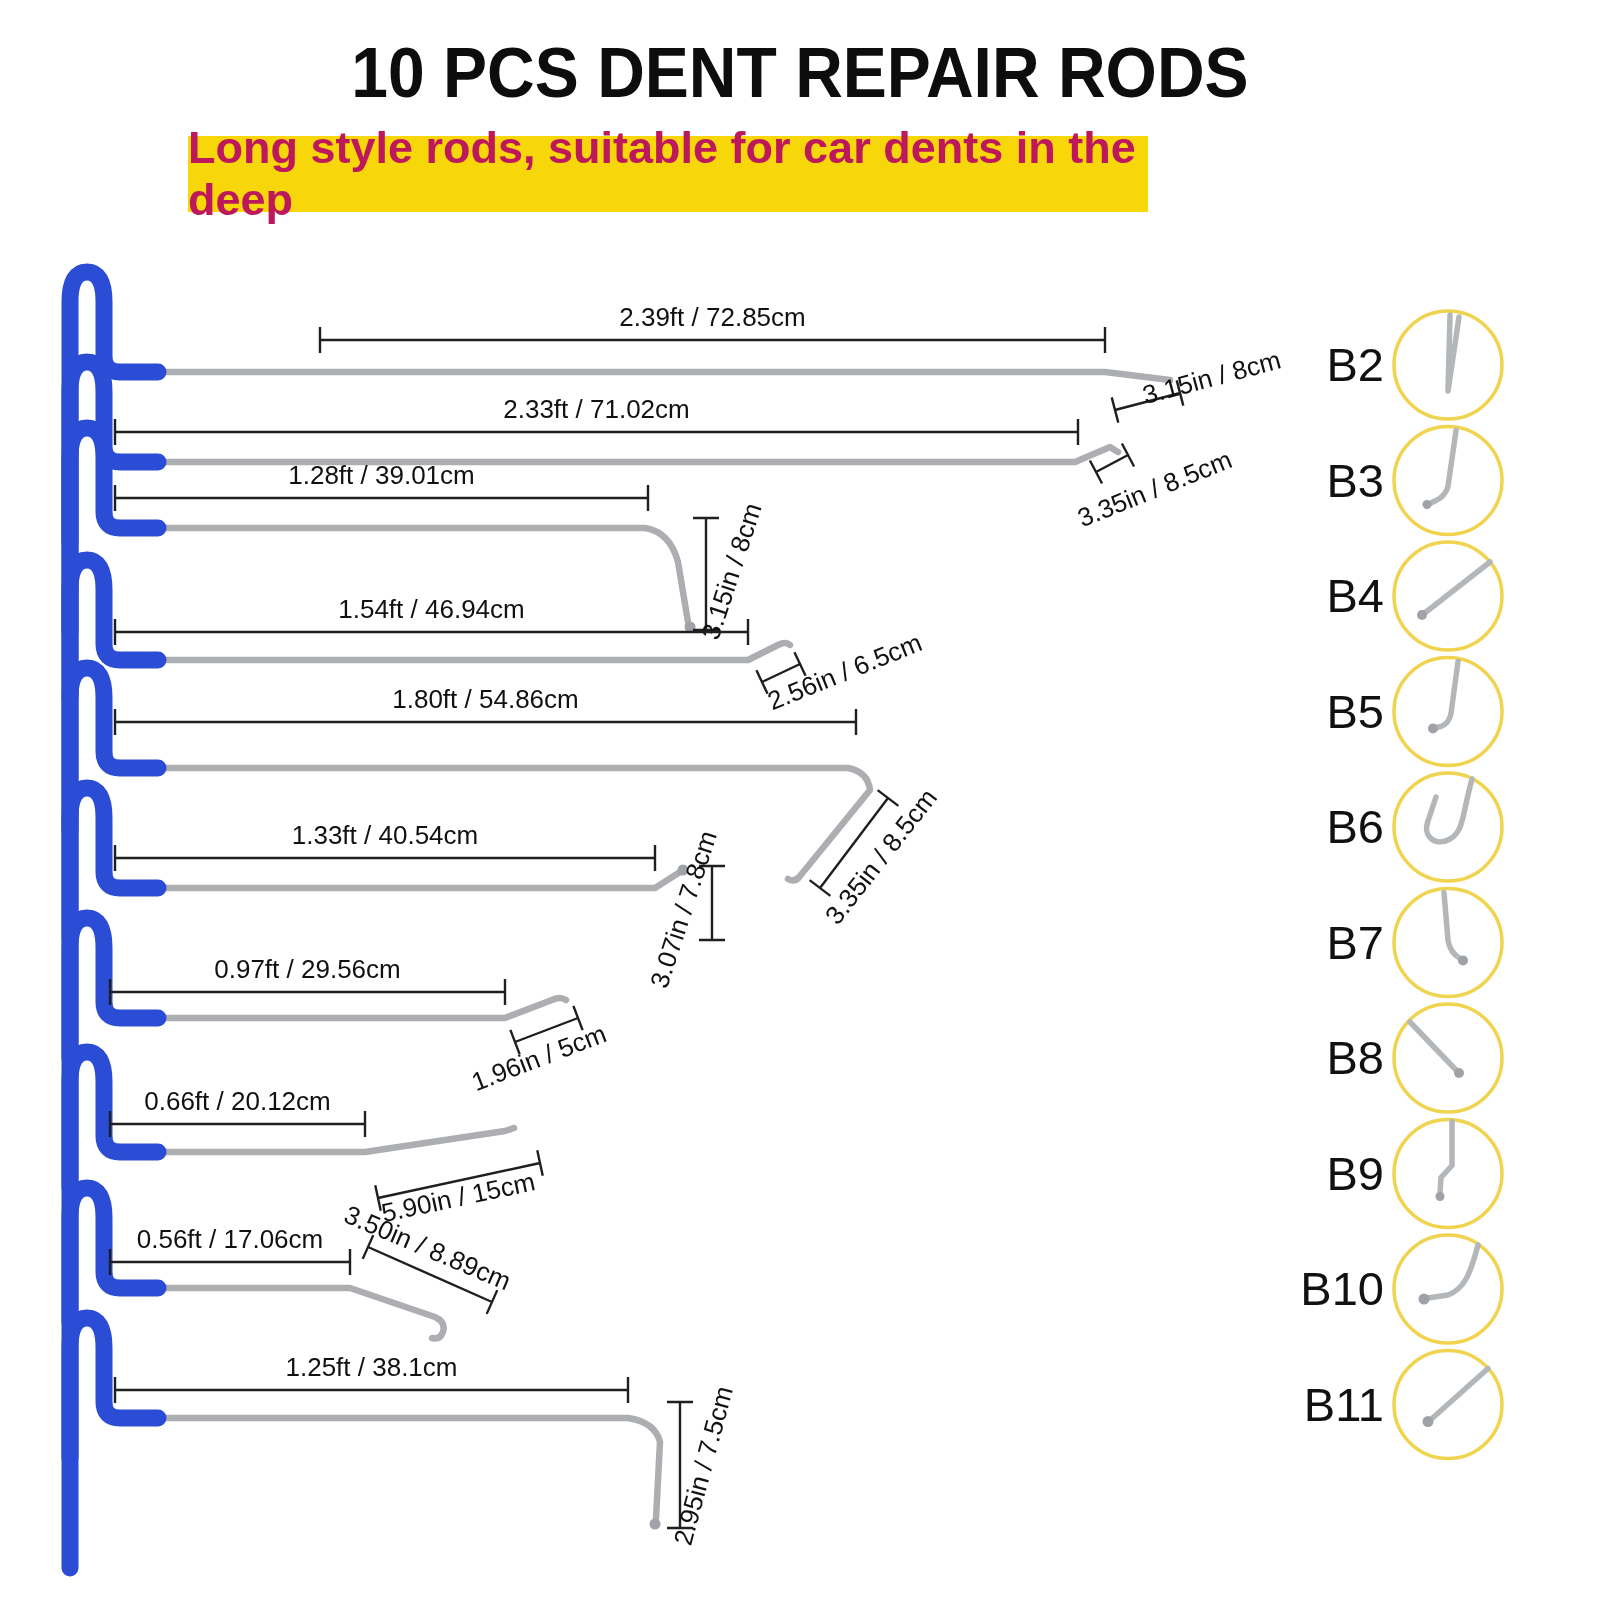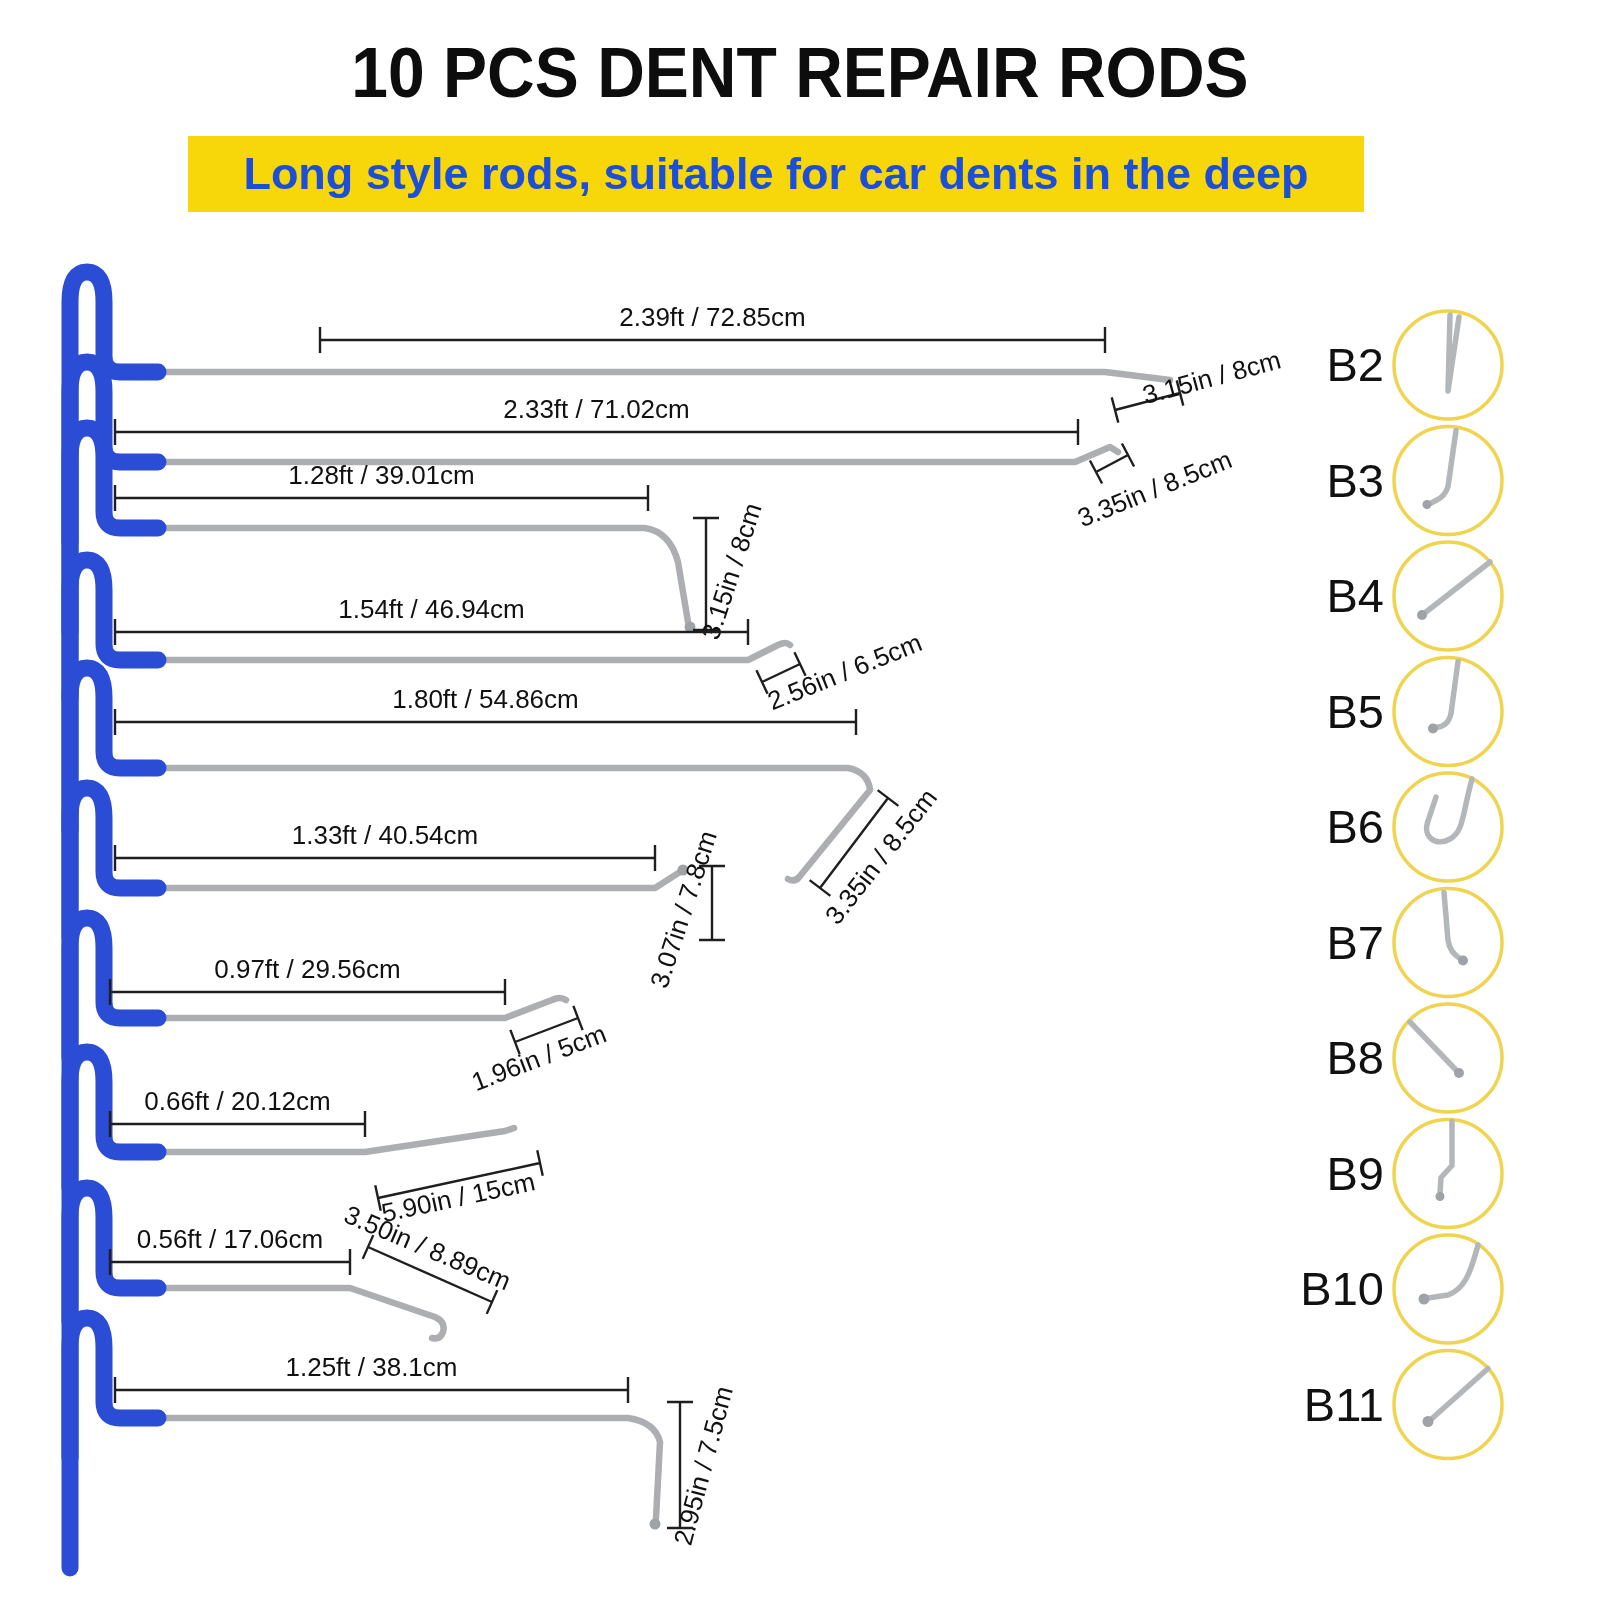--- a/index.html
+++ b/index.html
@@ -6,23 +6,23 @@
   body{
     width:1600px;height:1600px;position:relative;background:#ffffff;
     font-family:"Liberation Sans", sans-serif;overflow:hidden;
   }
   .title{
     position:absolute;top:34px;left:0;width:1600px;text-align:center;
     font-size:66px;font-weight:900;letter-spacing:0px;color:#0d0d0d;
     transform:scaleY(1.08);
   }
   .banner{
-    position:absolute;top:136px;left:188px;width:1176px;height:76px;
+    position:absolute;top:136px;left:188px;width:960px;height:76px;
     background:var(--banner-bg,#F7D60A);display:flex;align-items:center;justify-content:center;
-    font-size:45px;font-weight:700;color:#1d4ed8;
+    font-size:45px;font-weight:700;color:#be185d;
   }
   svg{position:absolute;left:0;top:0;}
   .rod{stroke:#acaeb1;stroke-width:6.5;fill:none;stroke-linecap:round;stroke-linejoin:round;}
   .handle{stroke:var(--handle,#2b4cd4);stroke-width:17;fill:none;stroke-linecap:round;stroke-linejoin:round;}
   .ball{fill:#9fa2a6;}
   .dim{stroke:#1f1f1f;stroke-width:2.4;fill:none;}
   .dim-label{font-family:"Liberation Sans", sans-serif;font-size:26px;fill:#111;}
   .legend-circle{fill:#ffffff;stroke:var(--circle,#F0D450);stroke-width:3.5;}
   .legend-label{font-family:"Liberation Sans", sans-serif;font-size:47px;fill:#111;}
   .glyph{stroke:#b4b7ba;stroke-width:5.5;fill:none;stroke-linecap:round;stroke-linejoin:round;}

